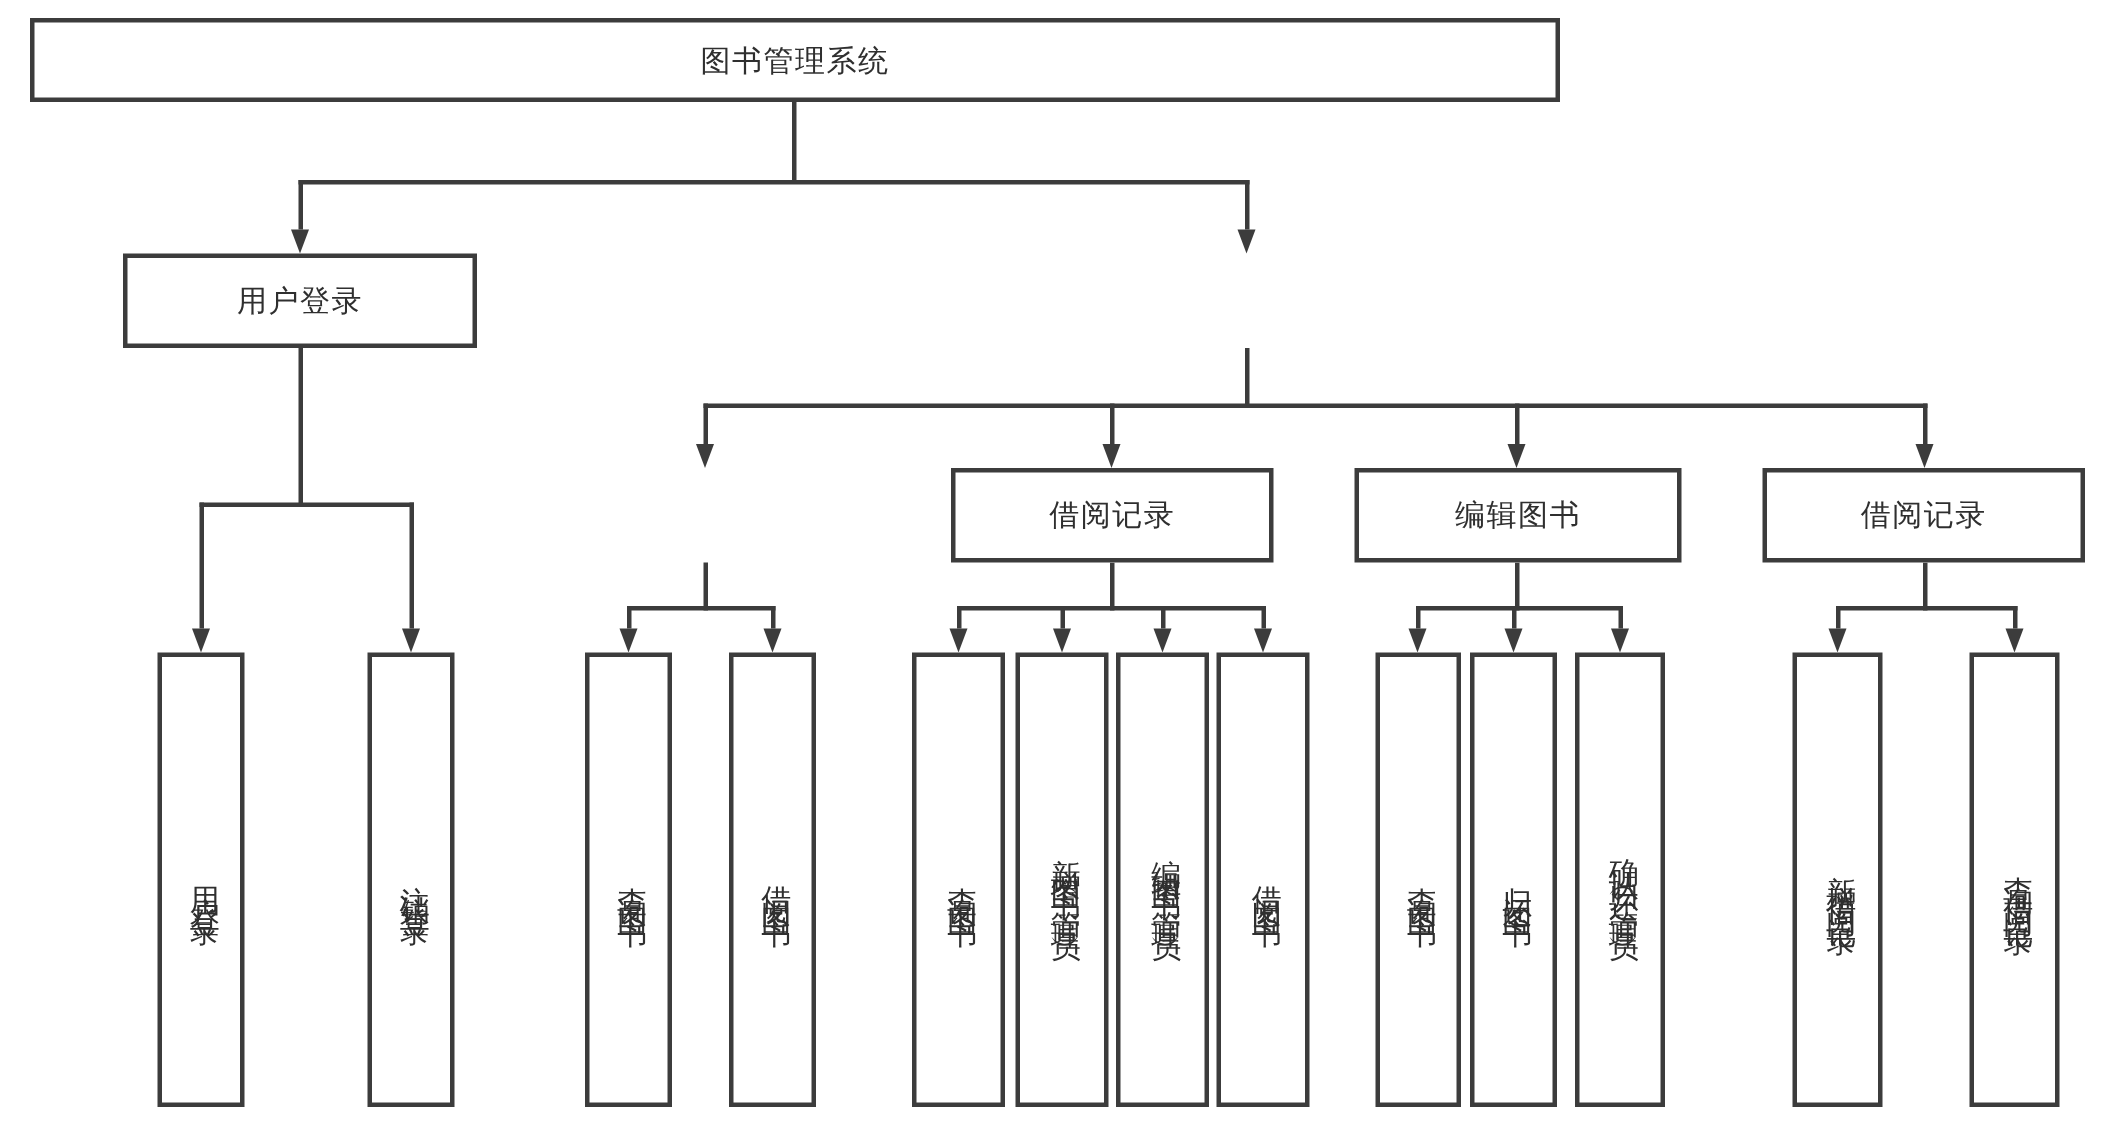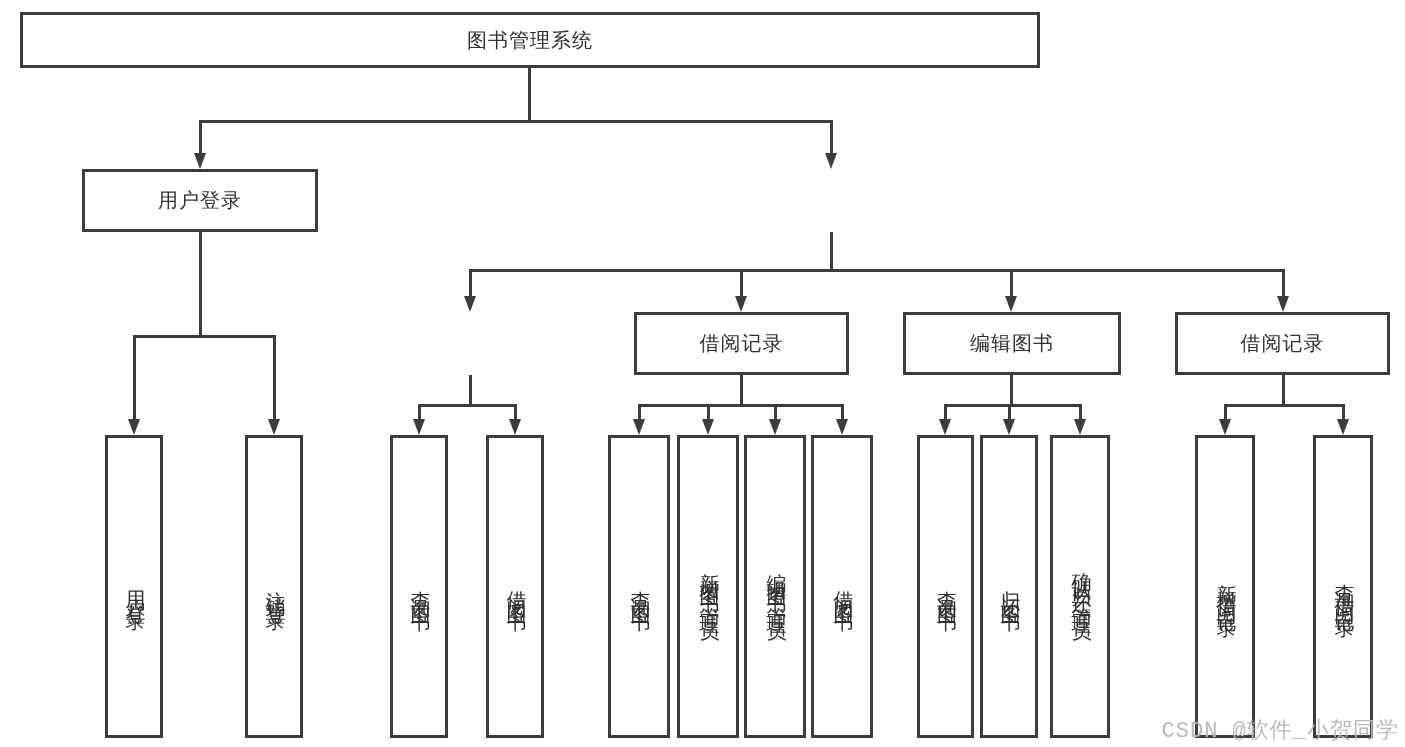--- a/index.html
+++ b/index.html
@@ -175,15 +175,14 @@
   <div class="vl" style="left:1079px;top:404px;height:15px"></div>
   <div class="arrow" style="left:1074px;top:419px"></div>
 
   <div class="vl" style="left:1282px;top:375px;height:32px"></div>
   <div class="hl" style="left:1224px;top:404px;width:121px"></div>
   <div class="vl" style="left:1224px;top:404px;height:15px"></div>
   <div class="arrow" style="left:1219px;top:419px"></div>
   <div class="vl" style="left:1342px;top:404px;height:15px"></div>
   <div class="arrow" style="left:1337px;top:419px"></div>
 
-  <div class="watermark">CSDN @软件_小贺同学</div>
 
 </div>
 
 </body></html>

